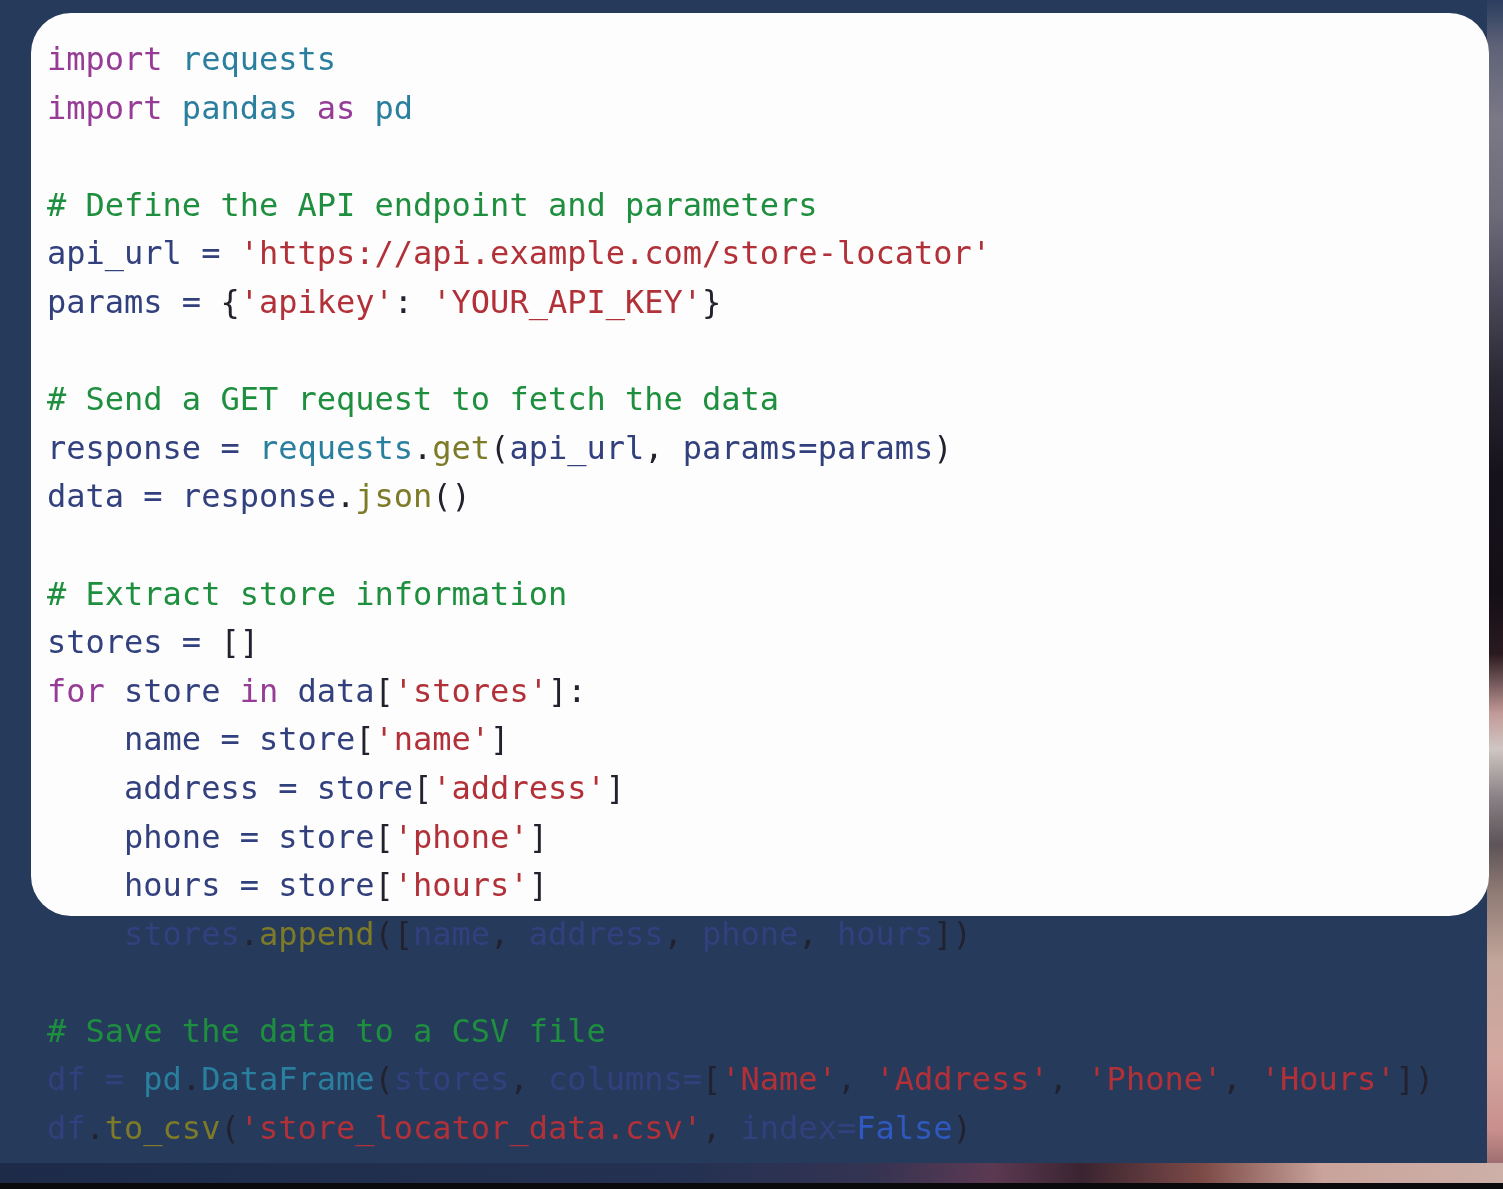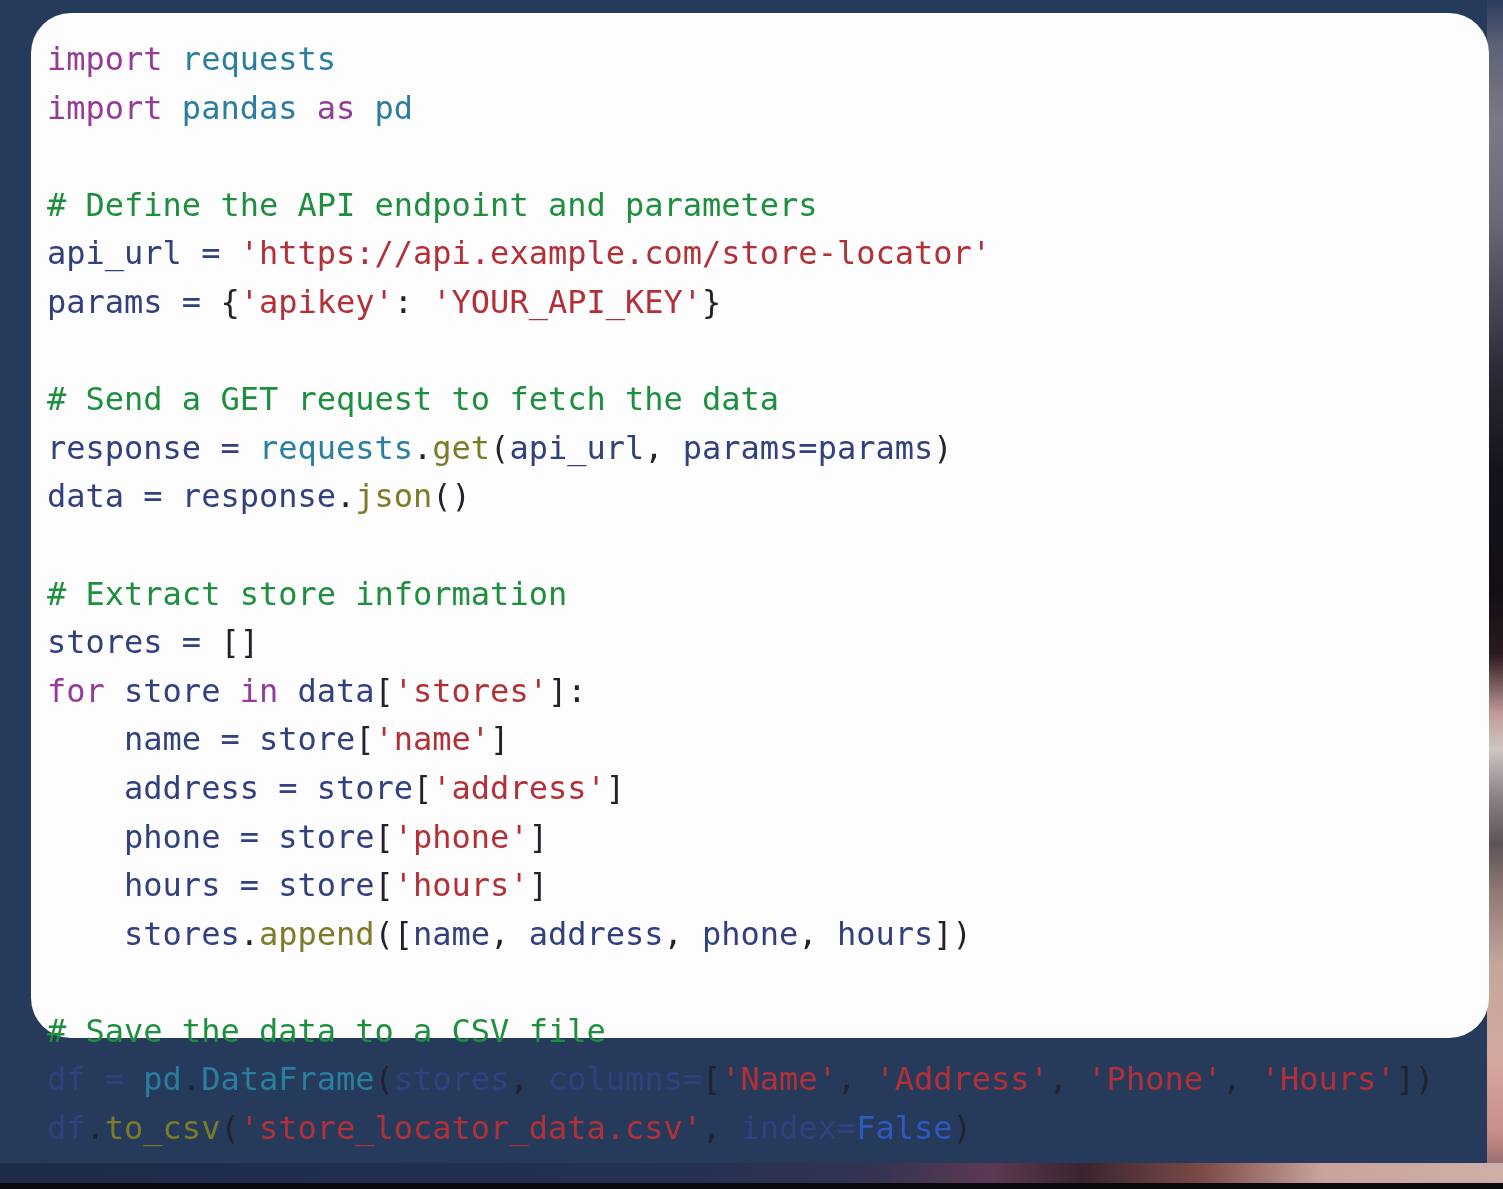--- a/index.html
+++ b/index.html
@@ -39,21 +39,21 @@
   }
   .bg-bottom-line {
     position: absolute;
     left: 0; bottom: 0;
     width: 100%; height: 6px;
     background: #0a0a0c;
   }
   .code-card {
     position: absolute;
     left: 31px; top: 13px;
-    width: 1458px; height: 1025px;
+    width: 1458px; height: 903px;
     background: var(--card-bg, #fdfdfd);
     border-radius: 40px;
     box-sizing: border-box;
     padding: 22px 10px 0 16px;
   }
   .code-block {
     white-space: pre;
     font-size: 32px;
   }
   .code-line {

